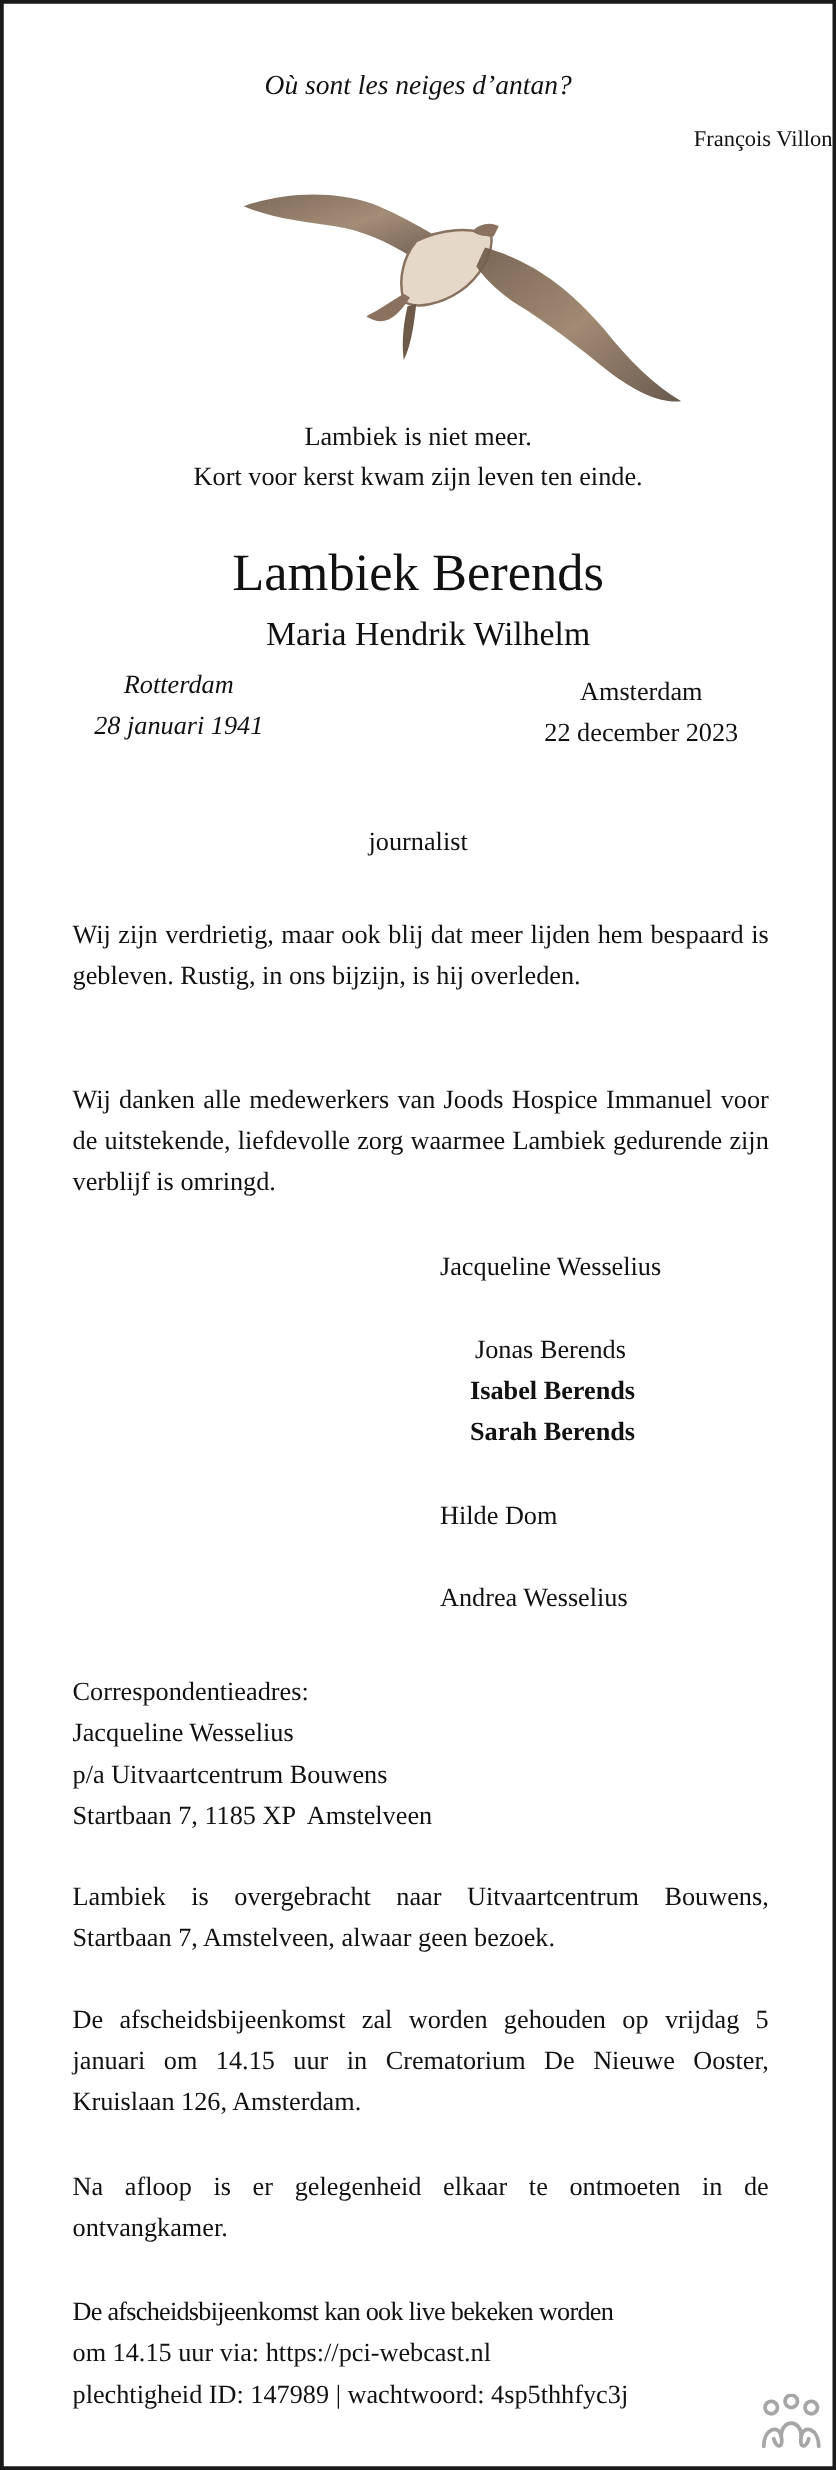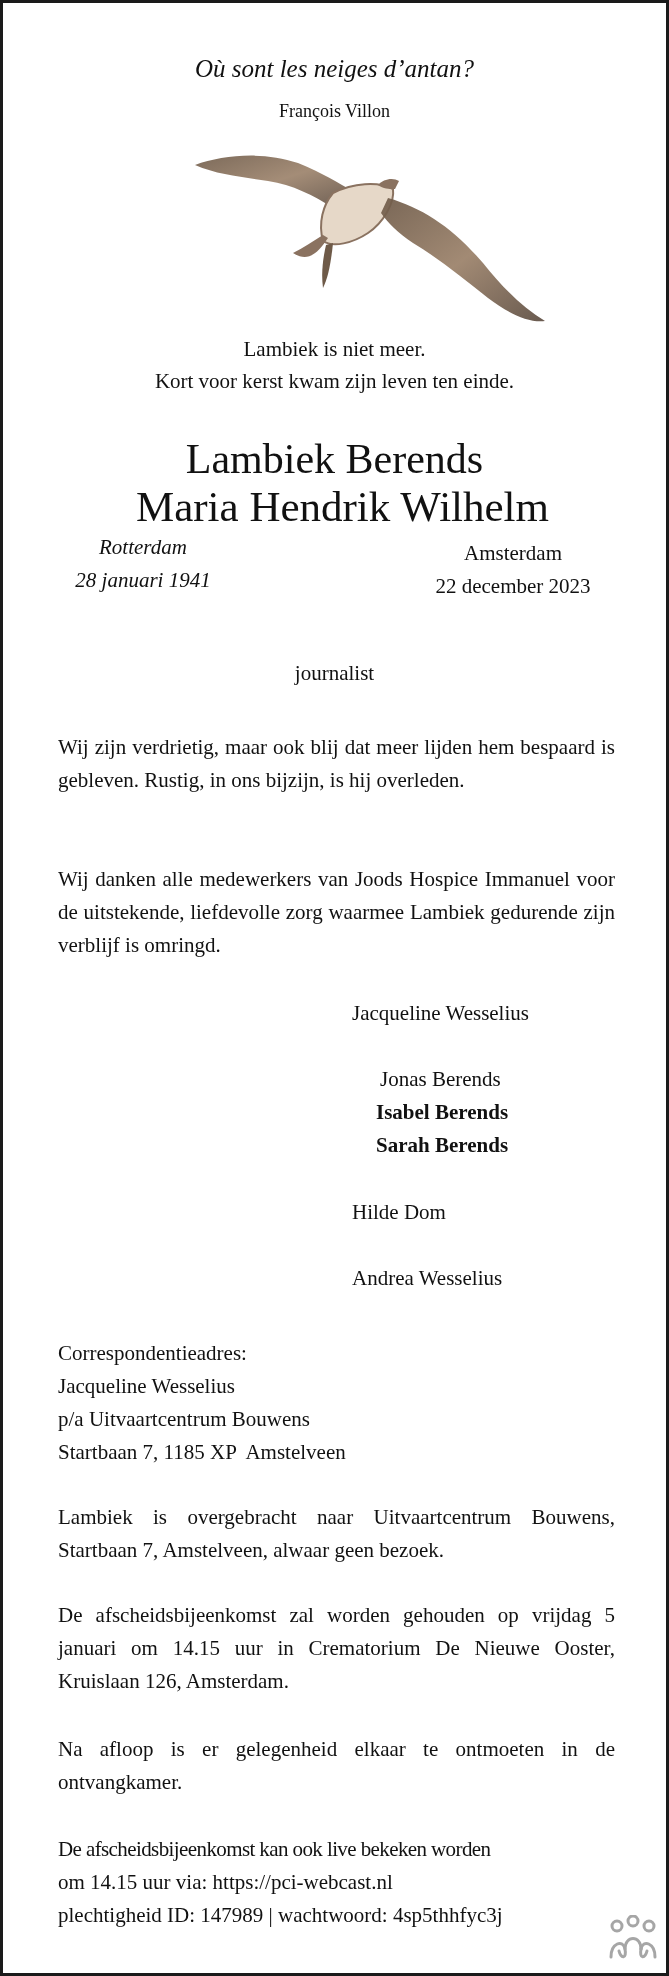--- a/index.html
+++ b/index.html
@@ -8,26 +8,26 @@
       position: relative;
       box-sizing: border-box;
       width: 669px; height: 1976px;
       border: 3px solid #1a1a1a;
       background: #ffffff;
       font-family: "Liberation Serif", "DejaVu Serif", serif;
       color: #111111;
     }
     .abs { position: absolute; }
     .center { left: 0; right: 0; text-align: center; }
-    .quote { top: 52px; font-size: 25px; font-style: italic; }
-    .author { top: 98px; font-size: 18px; }
+    .quote { top: 52px; font-size: 22px; font-style: italic; }
+    .author { top: 98px; font-size: 18px; text-align: right; }
     .bird { left: 180px; top: 150px; width: 370px; height: 180px; }
     .intro { top: 330px; font-size: 21px; line-height: 32px; }
     .name { top: 432px; font-size: 42px; line-height: 48px; }
-    .given { top: 484px; font-size: 43px; line-height: 40px; padding-left: 16px; }
+    .given { top: 484px; font-size: 27px; line-height: 40px; padding-left: 16px; }
     .col { font-size: 21px; line-height: 33px; text-align: center; width: 240px; }
     .col-left { left: 20px; top: 528px; font-style: italic; }
     .col-right { left: 390px; top: 534px; }
     .occupation { top: 658px; font-size: 21px; }
     .para {
       left: 55px; width: 557px;
       font-size: 21px; line-height: 33px;
       text-align: justify;
     }
     .p1 { top: 728px; }

